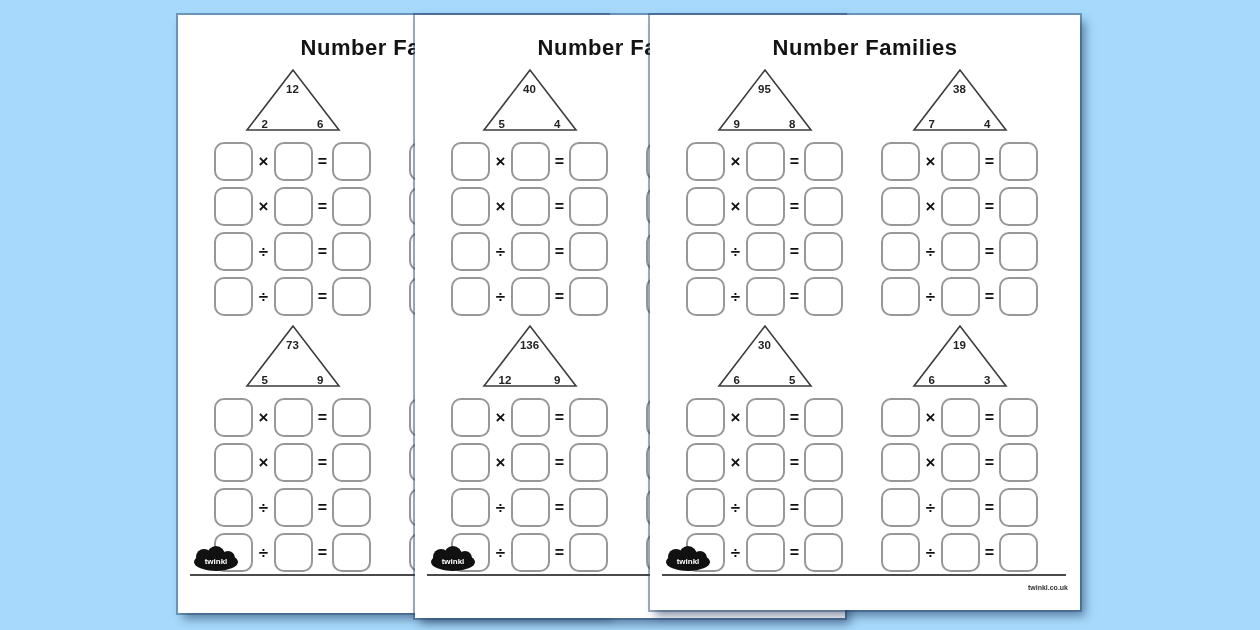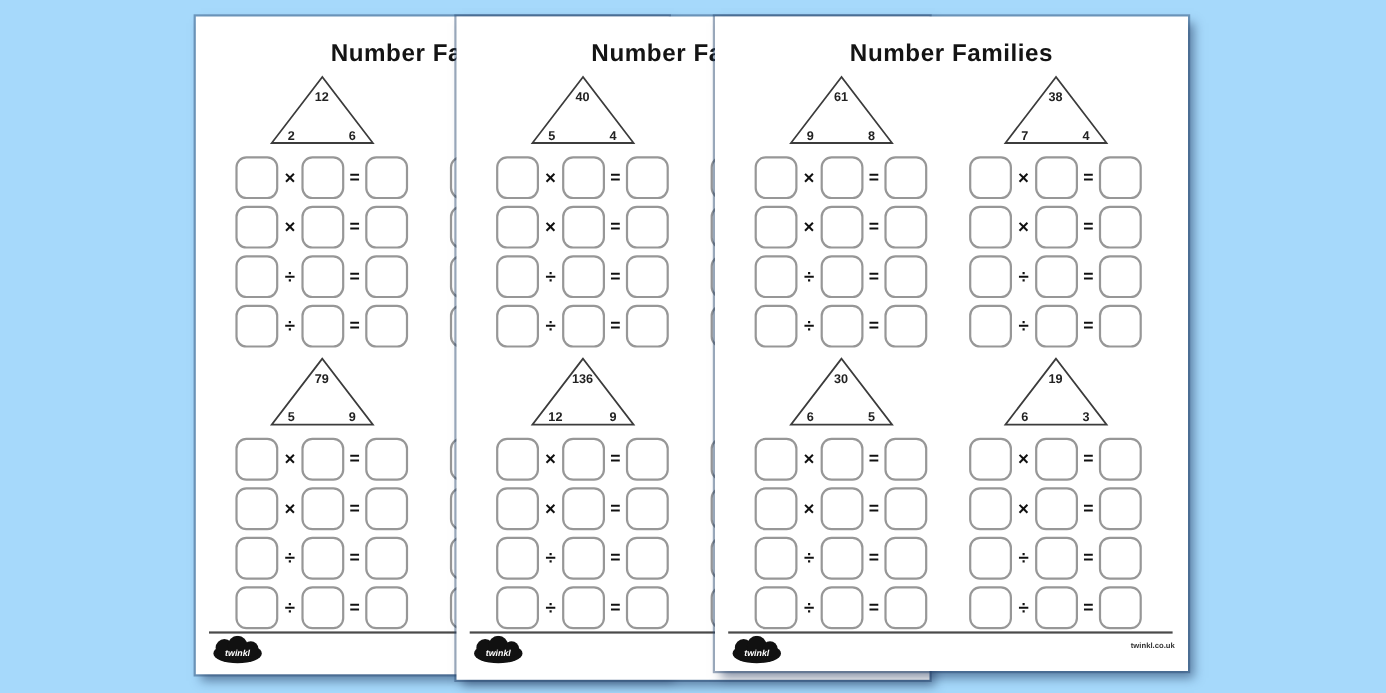--- a/index.html
+++ b/index.html
@@ -38,21 +38,21 @@
   .rows{position:absolute;left:0;top:77px;}
   .eq-row{display:flex;align-items:center;margin-bottom:6px;height:39px;}
   .box{
     width:39px;height:39px;border:2px solid #979797;border-radius:10px;
     background:#fff;flex:0 0 auto;
   }
   .op{width:21px;text-align:center;font-weight:700;font-size:17px;color:#101010;flex:0 0 auto;}
   .eq{width:19px;text-align:center;font-weight:700;font-size:16px;color:#101010;flex:0 0 auto;}
 
   .footer-line{position:absolute;left:12px;right:14px;top:559px;border-top:2px solid #4a4a4a;}
-  .logo{position:absolute;left:14px;top:563px;width:50px;height:27px;font-style:italic;}
+  .logo{position:absolute;left:14px;top:531px;width:50px;height:27px;}
   .logo svg{display:block;}
   .site{position:absolute;right:12px;top:569px;font-size:7px;color:#333;font-weight:700;}
 </style>
 </head>
 <body>
 
 <div id="canvas">
     <div class="page back">
     <div class="page-title">Number Families</div>
     <div class="groups">
@@ -134,21 +134,21 @@
     <span class="eq">=</span>
     <span class="box"></span>
   </div>
           </div>
   </div>
         <div class="group g2">
     <div class="tri">
       <svg viewBox="0 0 96 64">
         <polygon points="48,2 2,62 94,62" fill="#ffffff" stroke="#3c3c3c" stroke-width="1.6"></polygon>
       </svg>
-      <span class="tri-top">79</span>
+      <span class="tri-top">73</span>
       <span class="tri-left">5</span>
       <span class="tri-right">9</span>
     </div>
     <div class="rows">
             <div class="eq-row">
     <span class="box"></span>
     <span class="op">×</span>
     <span class="box"></span>
     <span class="eq">=</span>
     <span class="box"></span>
@@ -410,21 +410,21 @@
     <div class="site">twinkl.co.uk</div>
   </div>
     <div class="page front">
     <div class="page-title">Number Families</div>
     <div class="groups">
         <div class="group g0">
     <div class="tri">
       <svg viewBox="0 0 96 64">
         <polygon points="48,2 2,62 94,62" fill="#ffffff" stroke="#3c3c3c" stroke-width="1.6"></polygon>
       </svg>
-      <span class="tri-top">61</span>
+      <span class="tri-top">95</span>
       <span class="tri-left">9</span>
       <span class="tri-right">8</span>
     </div>
     <div class="rows">
             <div class="eq-row">
     <span class="box"></span>
     <span class="op">×</span>
     <span class="box"></span>
     <span class="eq">=</span>
     <span class="box"></span>

